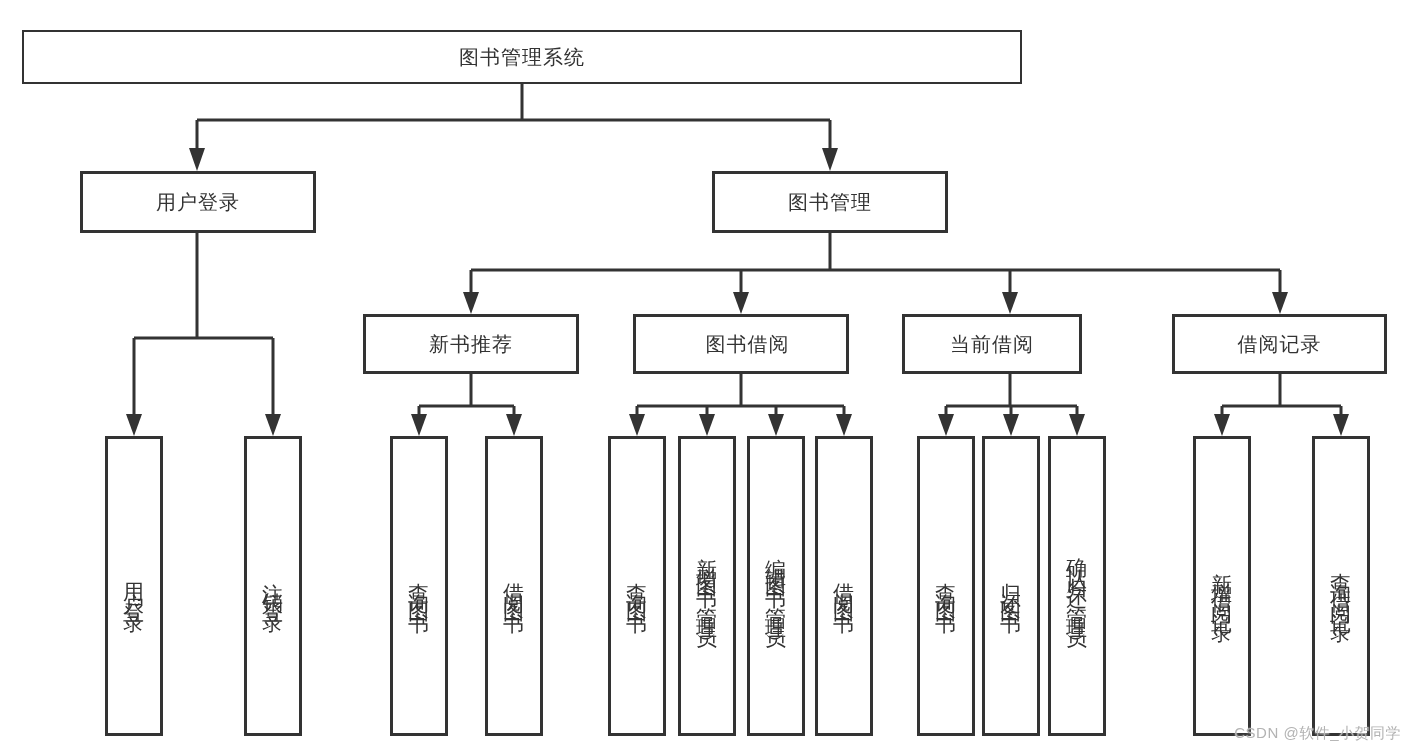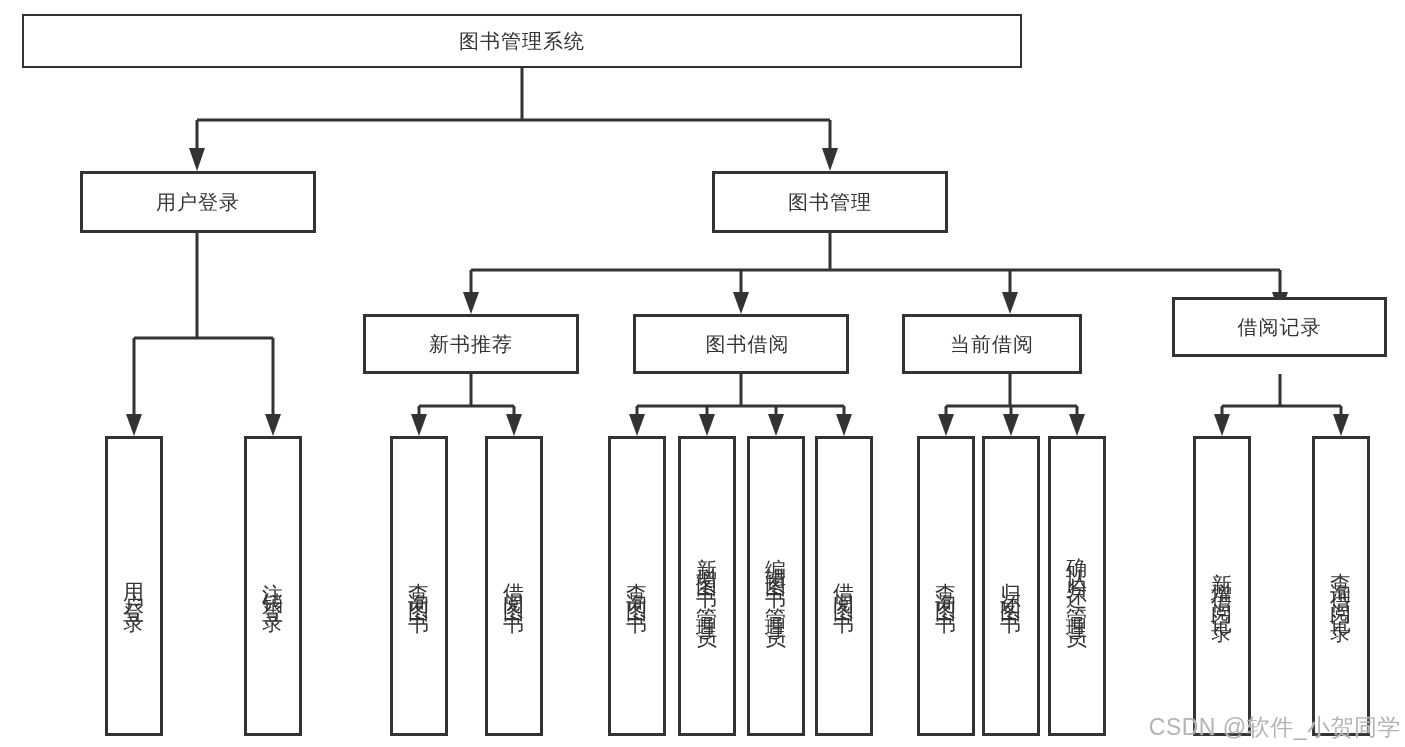--- a/index.html
+++ b/index.html
@@ -23,33 +23,33 @@
   .node{
     position:absolute;
     box-sizing:border-box;
     background:#ffffff;
     border:3px solid var(--line);
     display:flex;align-items:center;justify-content:center;
     font-size:20px;letter-spacing:1px;
     z-index:2;
     white-space:nowrap;
   }
-  .root-box{border-width:2px;}
+  .root-box{border-width:2px;margin-top:16px;}
   .leaf .vtext{
     writing-mode:vertical-rl;
     text-orientation:mixed;
     font-size:21px;
     letter-spacing:10px;
     line-height:1;
   }
   .watermark{
     position:absolute;
     right:4px;bottom:4px;
     z-index:3;
-    font-size:23px;
+    font-size:15px;
     color:var(--watermark);
     letter-spacing:0.5px;
     text-shadow:0 0 2px rgba(255,255,255,0.8);
     margin-left:28px;
   }
 </style>
 </head>
 <body>
 
 <div class="canvas">
@@ -98,21 +98,21 @@
   </svg>
 
   <div class="node root-box" style="left:22px;top:14px;width:1000px;height:54px;">图书管理系统</div>
 
   <div class="node" style="left:80px;top:171px;width:236px;height:62px;">用户登录</div>
   <div class="node" style="left:363px;top:314px;width:216px;height:60px;">新书推荐</div>
 
   <div class="node" style="left:712px;top:171px;width:236px;height:62px;">图书管理</div>
   <div class="node" style="left:633px;top:314px;width:216px;height:60px;padding-left:13px;">图书借阅</div>
   <div class="node" style="left:902px;top:314px;width:180px;height:60px;">当前借阅</div>
-  <div class="node" style="left:1172px;top:297px;width:215px;height:60px;">借阅记录</div>
+  <div class="node" style="left:1172px;top:314px;width:215px;height:60px;">借阅记录</div>
 
   <div class="node leaf" style="left:105px;top:436px;width:58px;height:300px;">
     <span class="vtext">用户登录</span>
   </div>
   <div class="node leaf" style="left:244px;top:436px;width:58px;height:300px;">
     <span class="vtext">注销登录</span>
   </div>
 
   <div class="node leaf" style="left:390px;top:436px;width:58px;height:300px;">
     <span class="vtext">查询图书</span>

